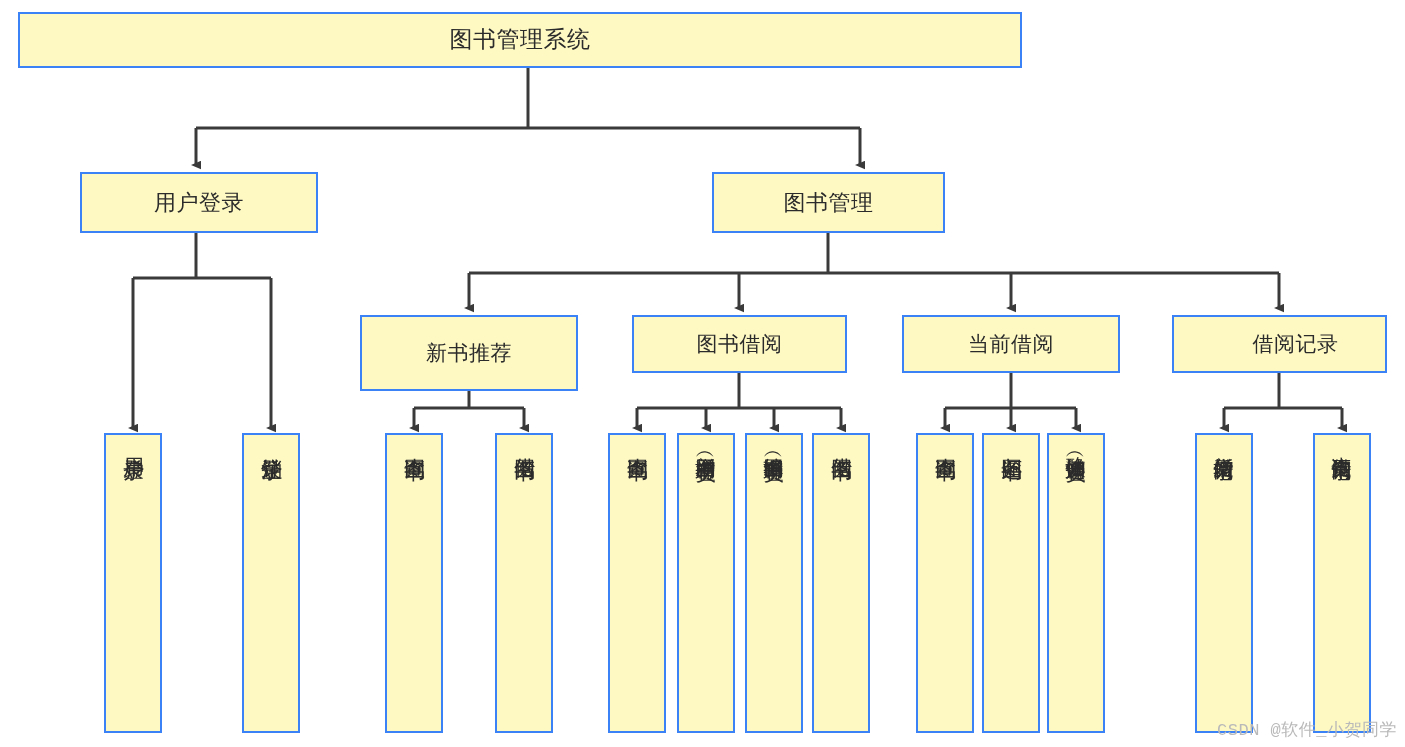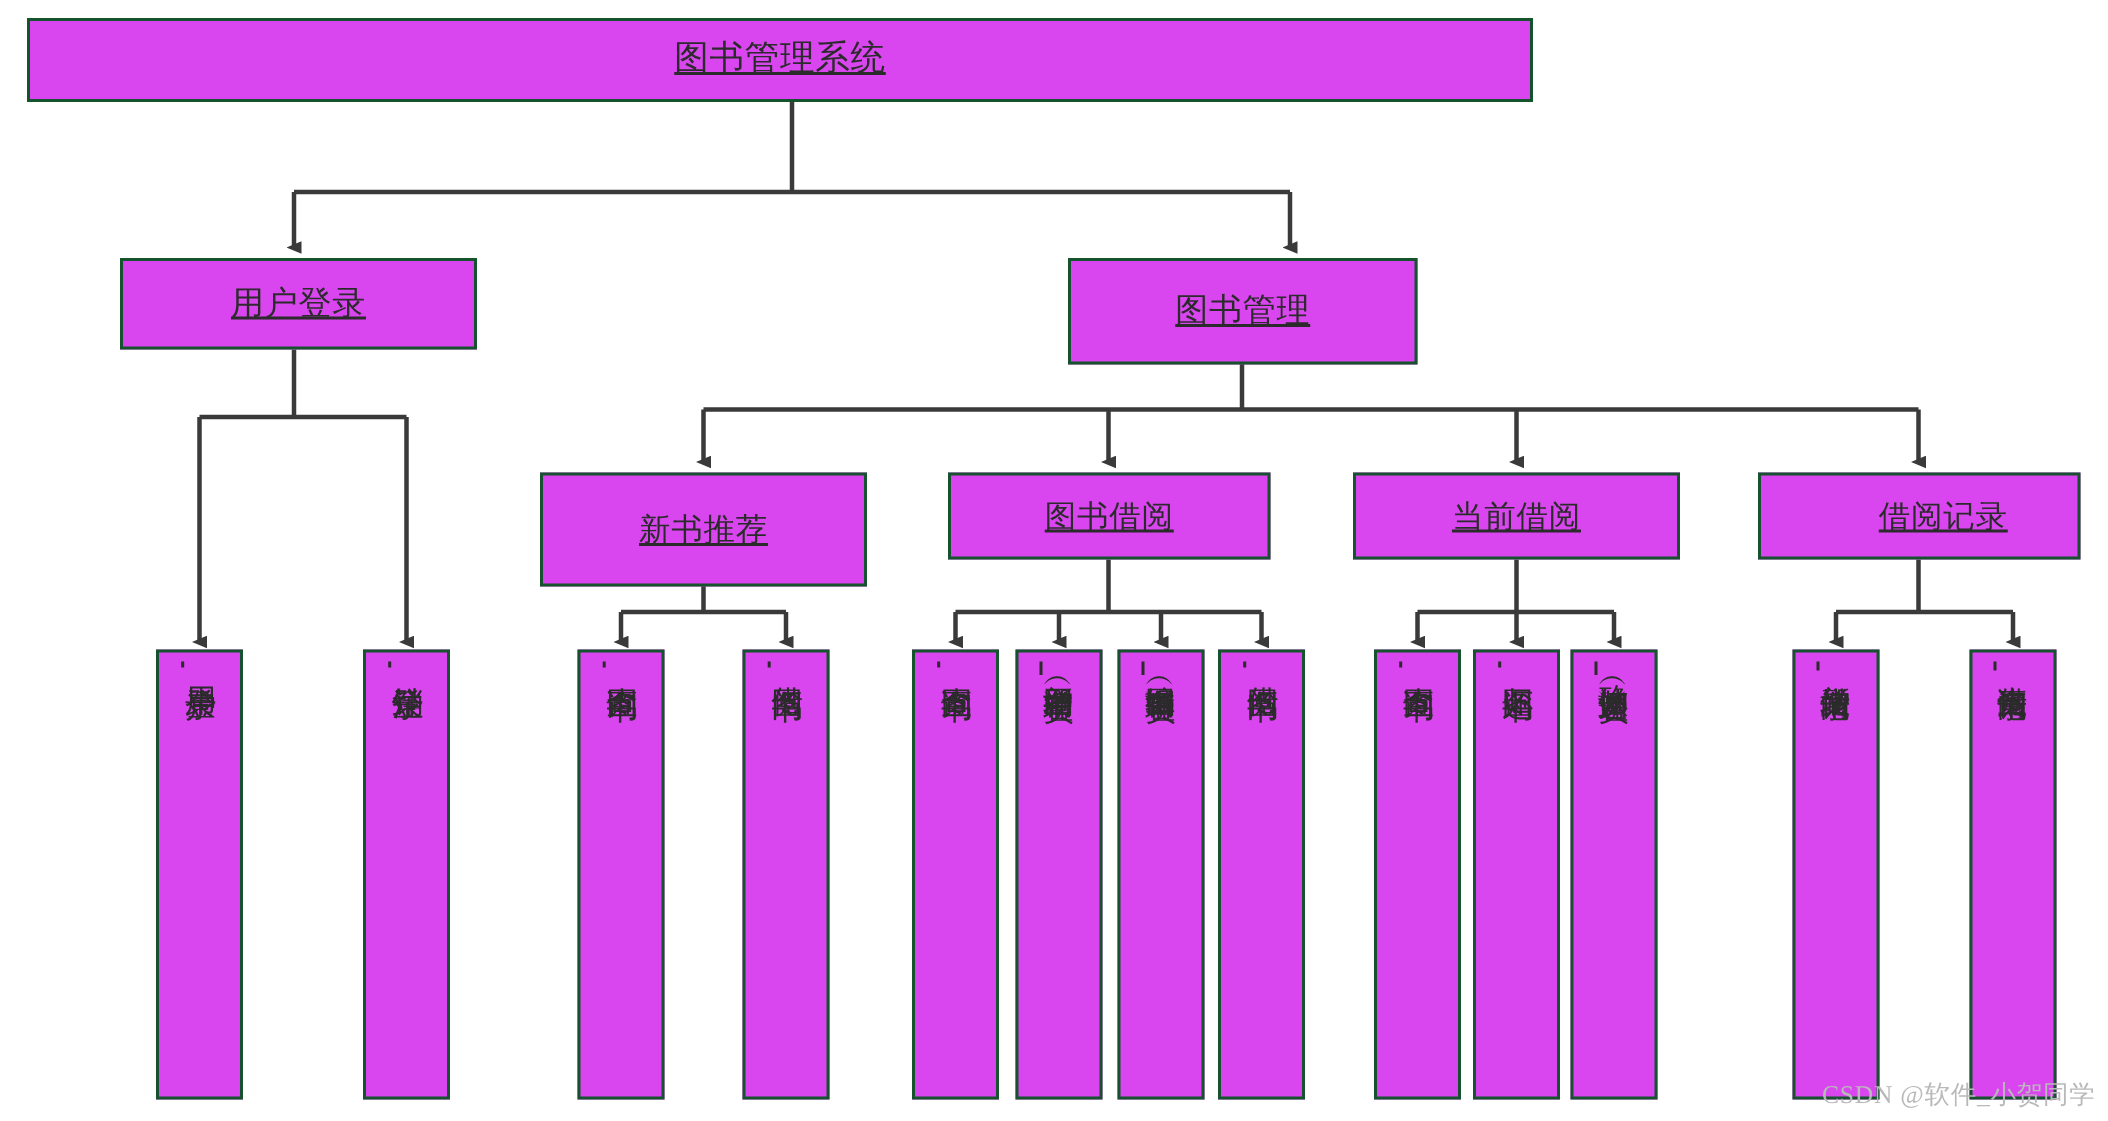--- a/index.html
+++ b/index.html
@@ -22,27 +22,26 @@
     position: absolute;
     left: 0;
     top: 0;
     width: 1405px;
     height: 747px;
     pointer-events: none;
   }
   .node {
     position: absolute;
     box-sizing: border-box;
-    border: 2px solid #14532d;
-    background: #d946ef;
+    border: 2px solid #3b82f6;
+    background: #fef9c3;
     display: flex;
     align-items: center;
     justify-content: center;
     color: #2b2b2b;
-    text-decoration: underline;
   }
   .node-label {
     display: block;
     text-align: center;
     line-height: 1.18;
     letter-spacing: 0.5px;
     white-space: nowrap;
   }
   .node.root .node-label { font-size: 23px; }
   .node.level2 .node-label { font-size: 22px; }
@@ -65,21 +64,21 @@
     line-height: 1.2;
   }
   .watermark {
     position: absolute;
     right: 8px;
     bottom: 6px;
     font-size: 17px;
     color: #b9b9b9;
     letter-spacing: 0.5px;
     white-space: nowrap;
-    font-family: Liberation Serif, serif;
+    font-family: Liberation Mono, monospace;
   }
 </style>
 </head>
 <body>
 
 <div id="diagram-root">
 
   <svg id="edge-layer" viewBox="0 0 1405 747" width="1405" height="747" xmlns="http://www.w3.org/2000/svg">
     <defs>
       <marker id="arrowhead" markerWidth="10" markerHeight="10" refX="4.2" refY="5" orient="auto" markerUnits="userSpaceOnUse">
@@ -130,21 +129,21 @@
     </g>
   </svg>
 
   <div class="node root" style="left:18px; top:12px; width:1004px; height:56px;">
     <span class="node-label">图书管理系统</span>
   </div>
 
   <div class="node level2" style="left:80px; top:172px; width:238px; height:61px;">
     <span class="node-label">用户登录</span>
   </div>
-  <div class="node level2" style="left:712px; top:172px; width:233px; height:71px;">
+  <div class="node level2" style="left:712px; top:172px; width:233px; height:61px;">
     <span class="node-label">图书管理</span>
   </div>
 
   <div class="node level3" style="left:360px; top:315px; width:218px; height:76px;">
     <span class="node-label">新书推荐</span>
   </div>
   <div class="node level3" style="left:632px; top:315px; width:215px; height:58px;">
     <span class="node-label">图书借阅</span>
   </div>
   <div class="node level3" style="left:902px; top:315px; width:218px; height:58px;">

